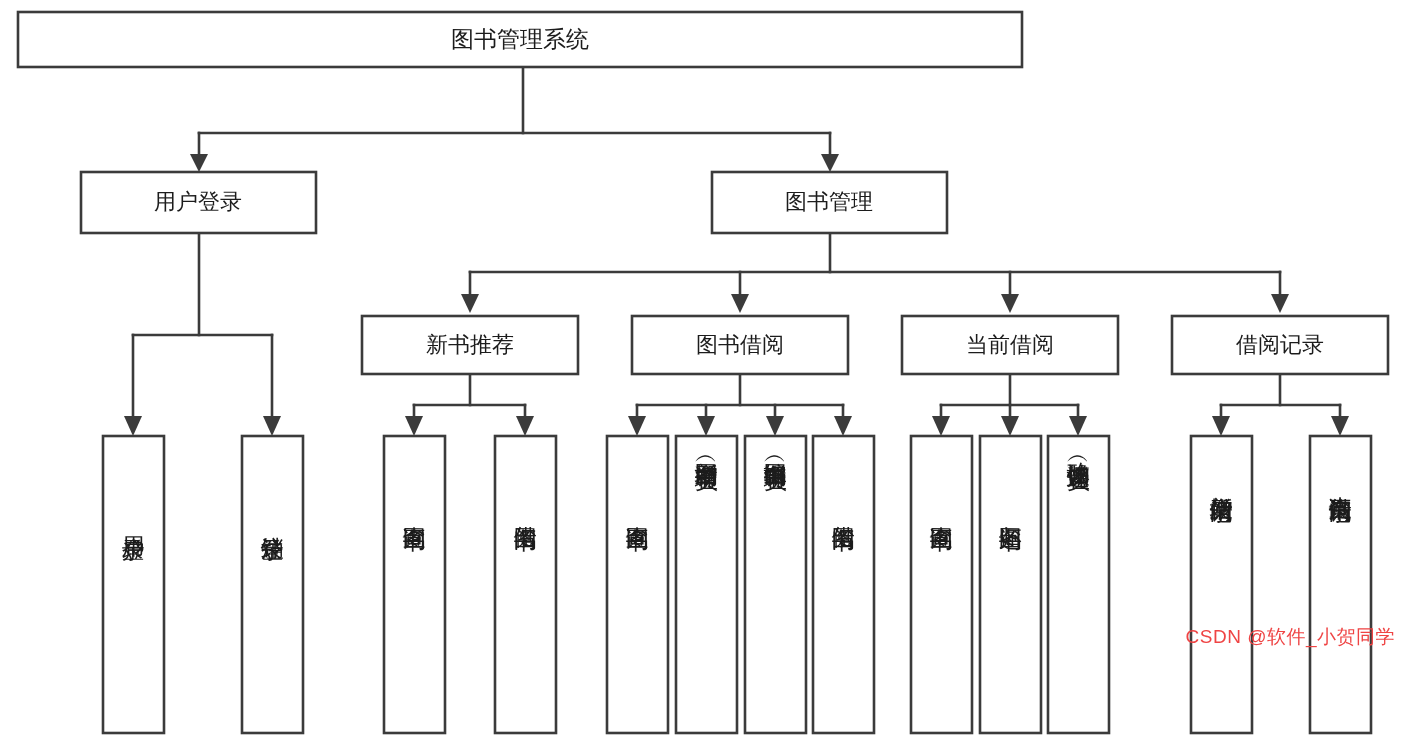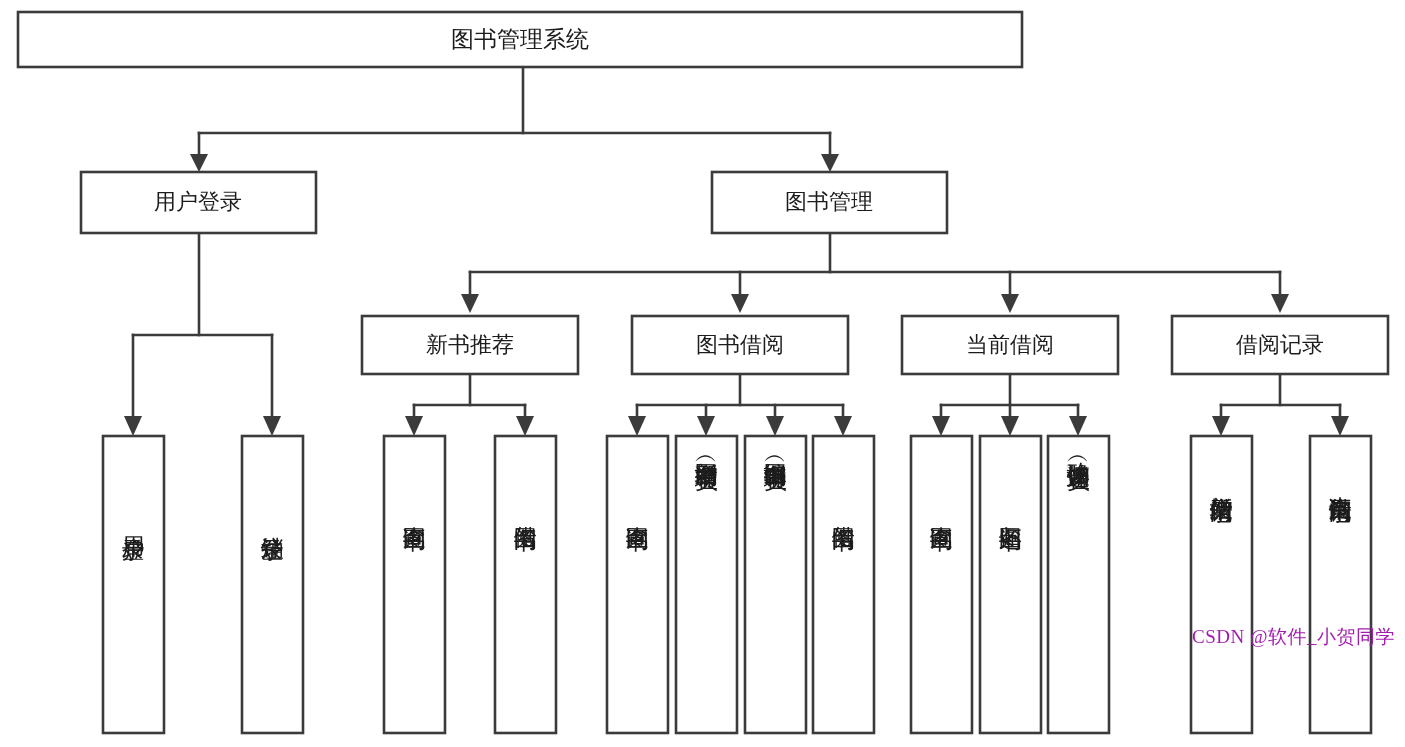--- a/index.html
+++ b/index.html
@@ -71,23 +71,23 @@
     color: #1c1c1c;
     writing-mode: vertical-rl;
     text-orientation: upright;
     letter-spacing: 1px;
     white-space: nowrap;
   }
   .watermark {
     position: absolute;
     right: 10px;
     bottom: 6px;
-    font-family: Liberation Serif, serif;
+    font-family: Liberation Sans, sans-serif;
     font-size: 19px;
-    color: #a21caf;
+    color: #ef4444;
     letter-spacing: 0.5px;
     user-select: none;
   }
 </style>
 </head>
 <body>
 
 <div id="diagram-root">
 
   <svg class="diagram-canvas" viewBox="0 0 1405 747">

